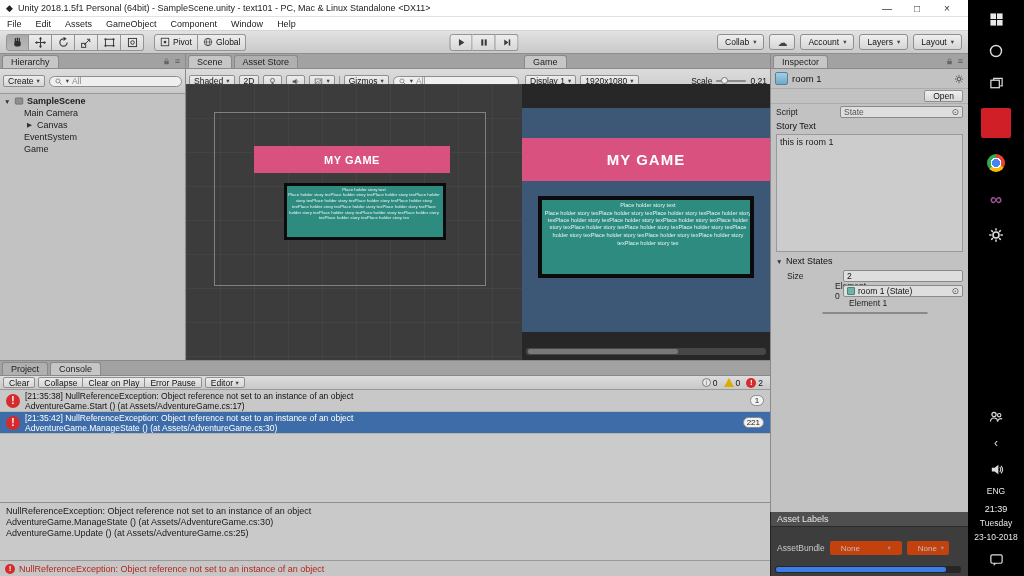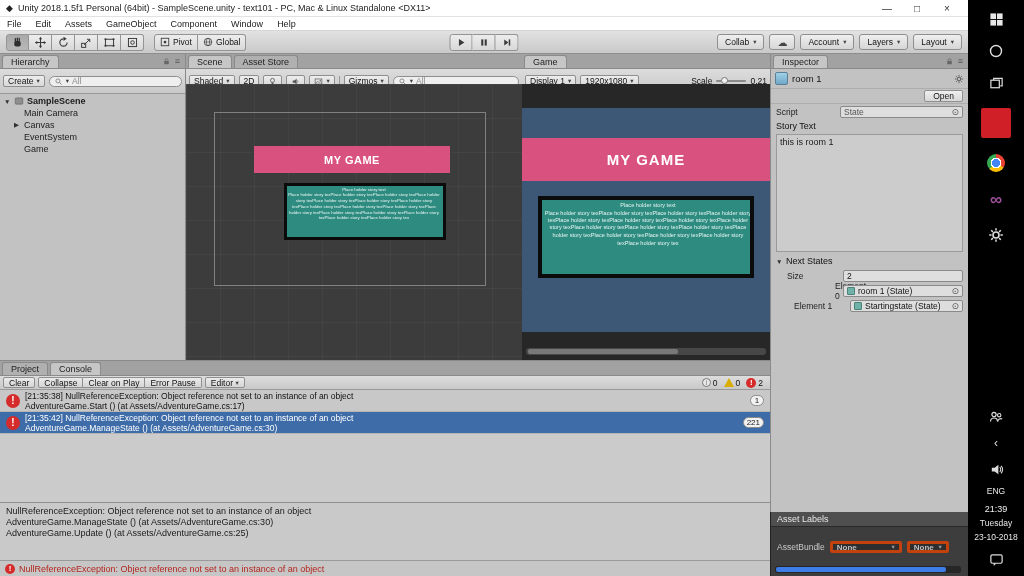--- a/index.html
+++ b/index.html
@@ -111,21 +111,21 @@
 
   
   #statusbar{left:0;top:560px;width:770px;height:16px;background:#C6C6C6;border-top:1px solid #9A9A9A;display:flex;align-items:center;gap:4px;padding:0 5px;}
   #statusbar .stext{color:#B3261E;font-size:9px;white-space:nowrap;}
 
   
   #assetlabels{left:770px;top:512px;width:226px;height:64px;background:#3D3D3D;border-left:1px solid #222;}
   .al-header{height:15px;background:#4F4F4F;border-bottom:1px solid #2A2A2A;display:flex;align-items:center;padding:0 6px;color:#E6E6E6;font-size:9px;}
   .al-row{display:flex;align-items:center;gap:5px;padding:0 6px;margin-top:14px;}
   .al-row .al-lbl{color:#C9C9C9;font-size:8.5px;}
-  .ddl-dark{height:12px;background:#2E2E2E;border:3px solid #c2410c;border-radius:2px;color:#BFBFBF;font-size:8px;display:flex;align-items:center;gap:4px;padding:0 4px;font-weight:bold;}
+  .ddl-dark{height:12px;background:#2E2E2E;border:7px solid #c2410c;border-radius:2px;color:#BFBFBF;font-size:8px;display:flex;align-items:center;gap:4px;padding:0 4px;}
   .al-scroll{position:absolute;left:4px;bottom:3px;width:186px;height:7px;background:#262626;border-radius:3px;}
   .al-scroll .al-thumb{position:absolute;left:1px;top:1px;width:170px;height:5px;background:#3E7DE7;border-radius:2px;}
 
   
   #taskbar{left:968px;top:0;width:56px;height:576px;background:#000;display:flex;flex-direction:column;align-items:center;color:#DDDDDD;}
   .tb-icon{width:40px;height:26px;display:flex;align-items:center;justify-content:center;margin-top:6px;flex:none;}
   .red-app{width:30px;height:30px;background:#D01F27;border-radius:2px;}
   .chrome{width:18px;height:18px;border-radius:50%;
      background:radial-gradient(circle at center,#4285F4 0 30%,#FFFFFF 30% 42%,transparent 42%),
                 conic-gradient(#EA4335 0 33%,#FBBC05 33% 63%,#34A853 63% 100%);}
@@ -295,21 +295,21 @@
       <div class="tree-row scene-row">
         <span class="fold">▼</span>
         <svg width="10" height="10" viewBox="0 0 16 16">
               <rect x="2" y="3" width="12" height="10" rx="1.5" fill="#8F8F8F" stroke="#5E5E5E"></rect>
             </svg>
         <span>SampleScene</span>
       </div>
       <div class="tree-row child">
         <span>Main Camera</span>
       </div>
-      <div class="tree-row" style="padding-left:14px;">
+      <div class="tree-row" style="padding-left:27px;">
         <span class="fold">▶</span>
         <span>Canvas</span>
       </div>
       <div class="tree-row child">
         <span>EventSystem</span>
       </div>
       <div class="tree-row child">
         <span>Game</span>
       </div>
     </div>
@@ -472,21 +472,21 @@
           </div>
     </div>
     <div class="insp-row" style="padding-left:16px;">
       <span class="insp-label" style="width:52px;padding-left:48px;">Element 0</span>
       <div class="field">
         <span class="obj-icon"></span>
         <span>room 1 (State)</span>
         <span class="picker">⊙</span>
       </div>
     </div>
-    <div class="insp-row" style="padding-left:23px;">
+    <div class="insp-row" style="padding-left:16px;flex-direction:column;">
       <span class="insp-label" style="width:52px;">Element 1</span>
       <div class="field">
         <span class="obj-icon"></span>
         <span>Startingstate (State)</span>
         <span class="picker">⊙</span>
       </div>
     </div>
   </div>
 
   <div id="console" class="abs">

